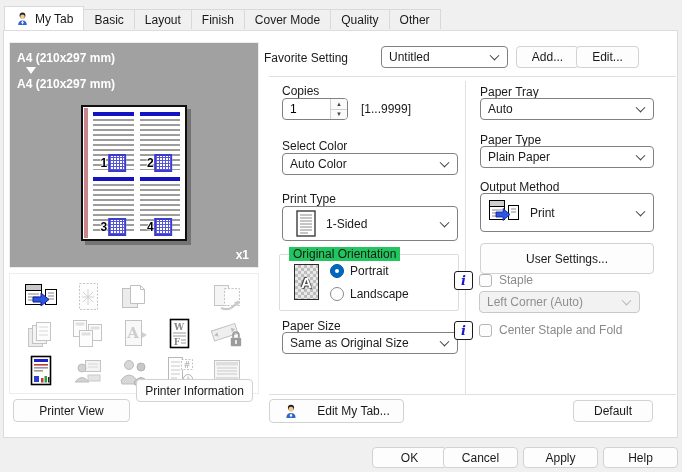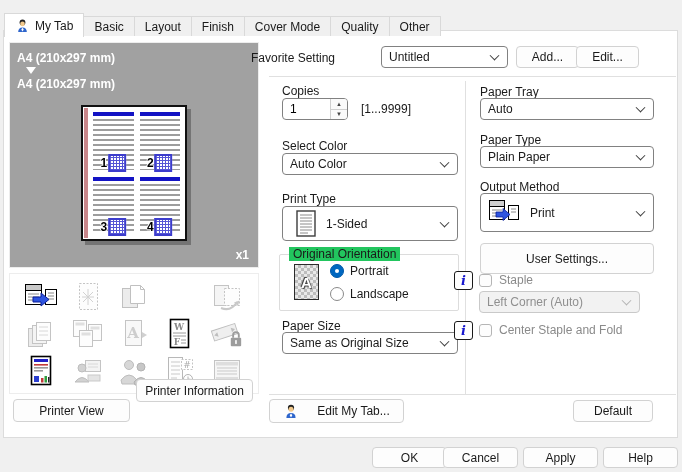--- a/index.html
+++ b/index.html
@@ -1,19 +1,19 @@
 <!DOCTYPE html>
 <html><head>
 <meta charset="utf-8">
 <style>
   html,body{margin:0;padding:0;}
   body{width:682px;height:472px;background:#f0f0f0;font-family:"Liberation Sans",sans-serif;font-size:12px;color:#1a1a1a;position:relative;overflow:hidden;}
   #app{position:absolute;inset:0;}
   
-  .tabbar{position:absolute;left:4px;top:13px;height:24px;display:flex;align-items:flex-end;z-index:3;}
+  .tabbar{position:absolute;left:4px;top:6px;height:24px;display:flex;align-items:flex-end;z-index:3;}
   .tab{box-sizing:border-box;display:flex;align-items:center;gap:5px;padding:0 10px;height:20px;margin-bottom:1px;margin-left:-1px;
        border:1px solid #d9d9d9;border-bottom:none;background:#f0f0f0;white-space:nowrap;cursor:default;}
   .tab.active{height:24px;margin-bottom:0;background:#fff;position:relative;z-index:4;margin-left:0;}
   
   #panel{position:absolute;left:3px;top:30px;width:675px;height:408px;background:#fff;border:1px solid #dcdcdc;box-sizing:border-box;}
   .lbl{position:absolute;white-space:nowrap;}
   .hr{position:absolute;height:1px;background:#e0e0e0;}
   .vr{position:absolute;width:1px;background:#e0e0e0;}
   
   .btn{position:absolute;box-sizing:border-box;background:#fdfdfd;border:1px solid #d2d2d2;border-radius:4px;
@@ -321,21 +321,21 @@
       </span>
     </div>
 
     <div class="btn" style="left:9px;top:368px;width:117px;height:23px;">
       <span>Printer View</span>
     </div>
     <div class="btn" style="left:132px;top:348px;width:117px;height:23px;">
       <span>Printer Information</span>
     </div>
 
-    <div class="lbl" style="left:247px;top:20px;text-align:right;">Favorite Setting</div>
+    <div class="lbl" style="left:260px;top:20px;text-align:right;">Favorite Setting</div>
     <div class="combo" style="left:377px;top:15px;width:127px;height:22px;">
       <span>Untitled</span>
       <span class="chev"></span>
     </div>
     <div class="btn" style="left:512px;top:15px;width:63px;height:22px;">
       <span>Add...</span>
     </div>
     <div class="btn" style="left:572px;top:15px;width:63px;height:22px;">
       <span>Edit...</span>
     </div>

